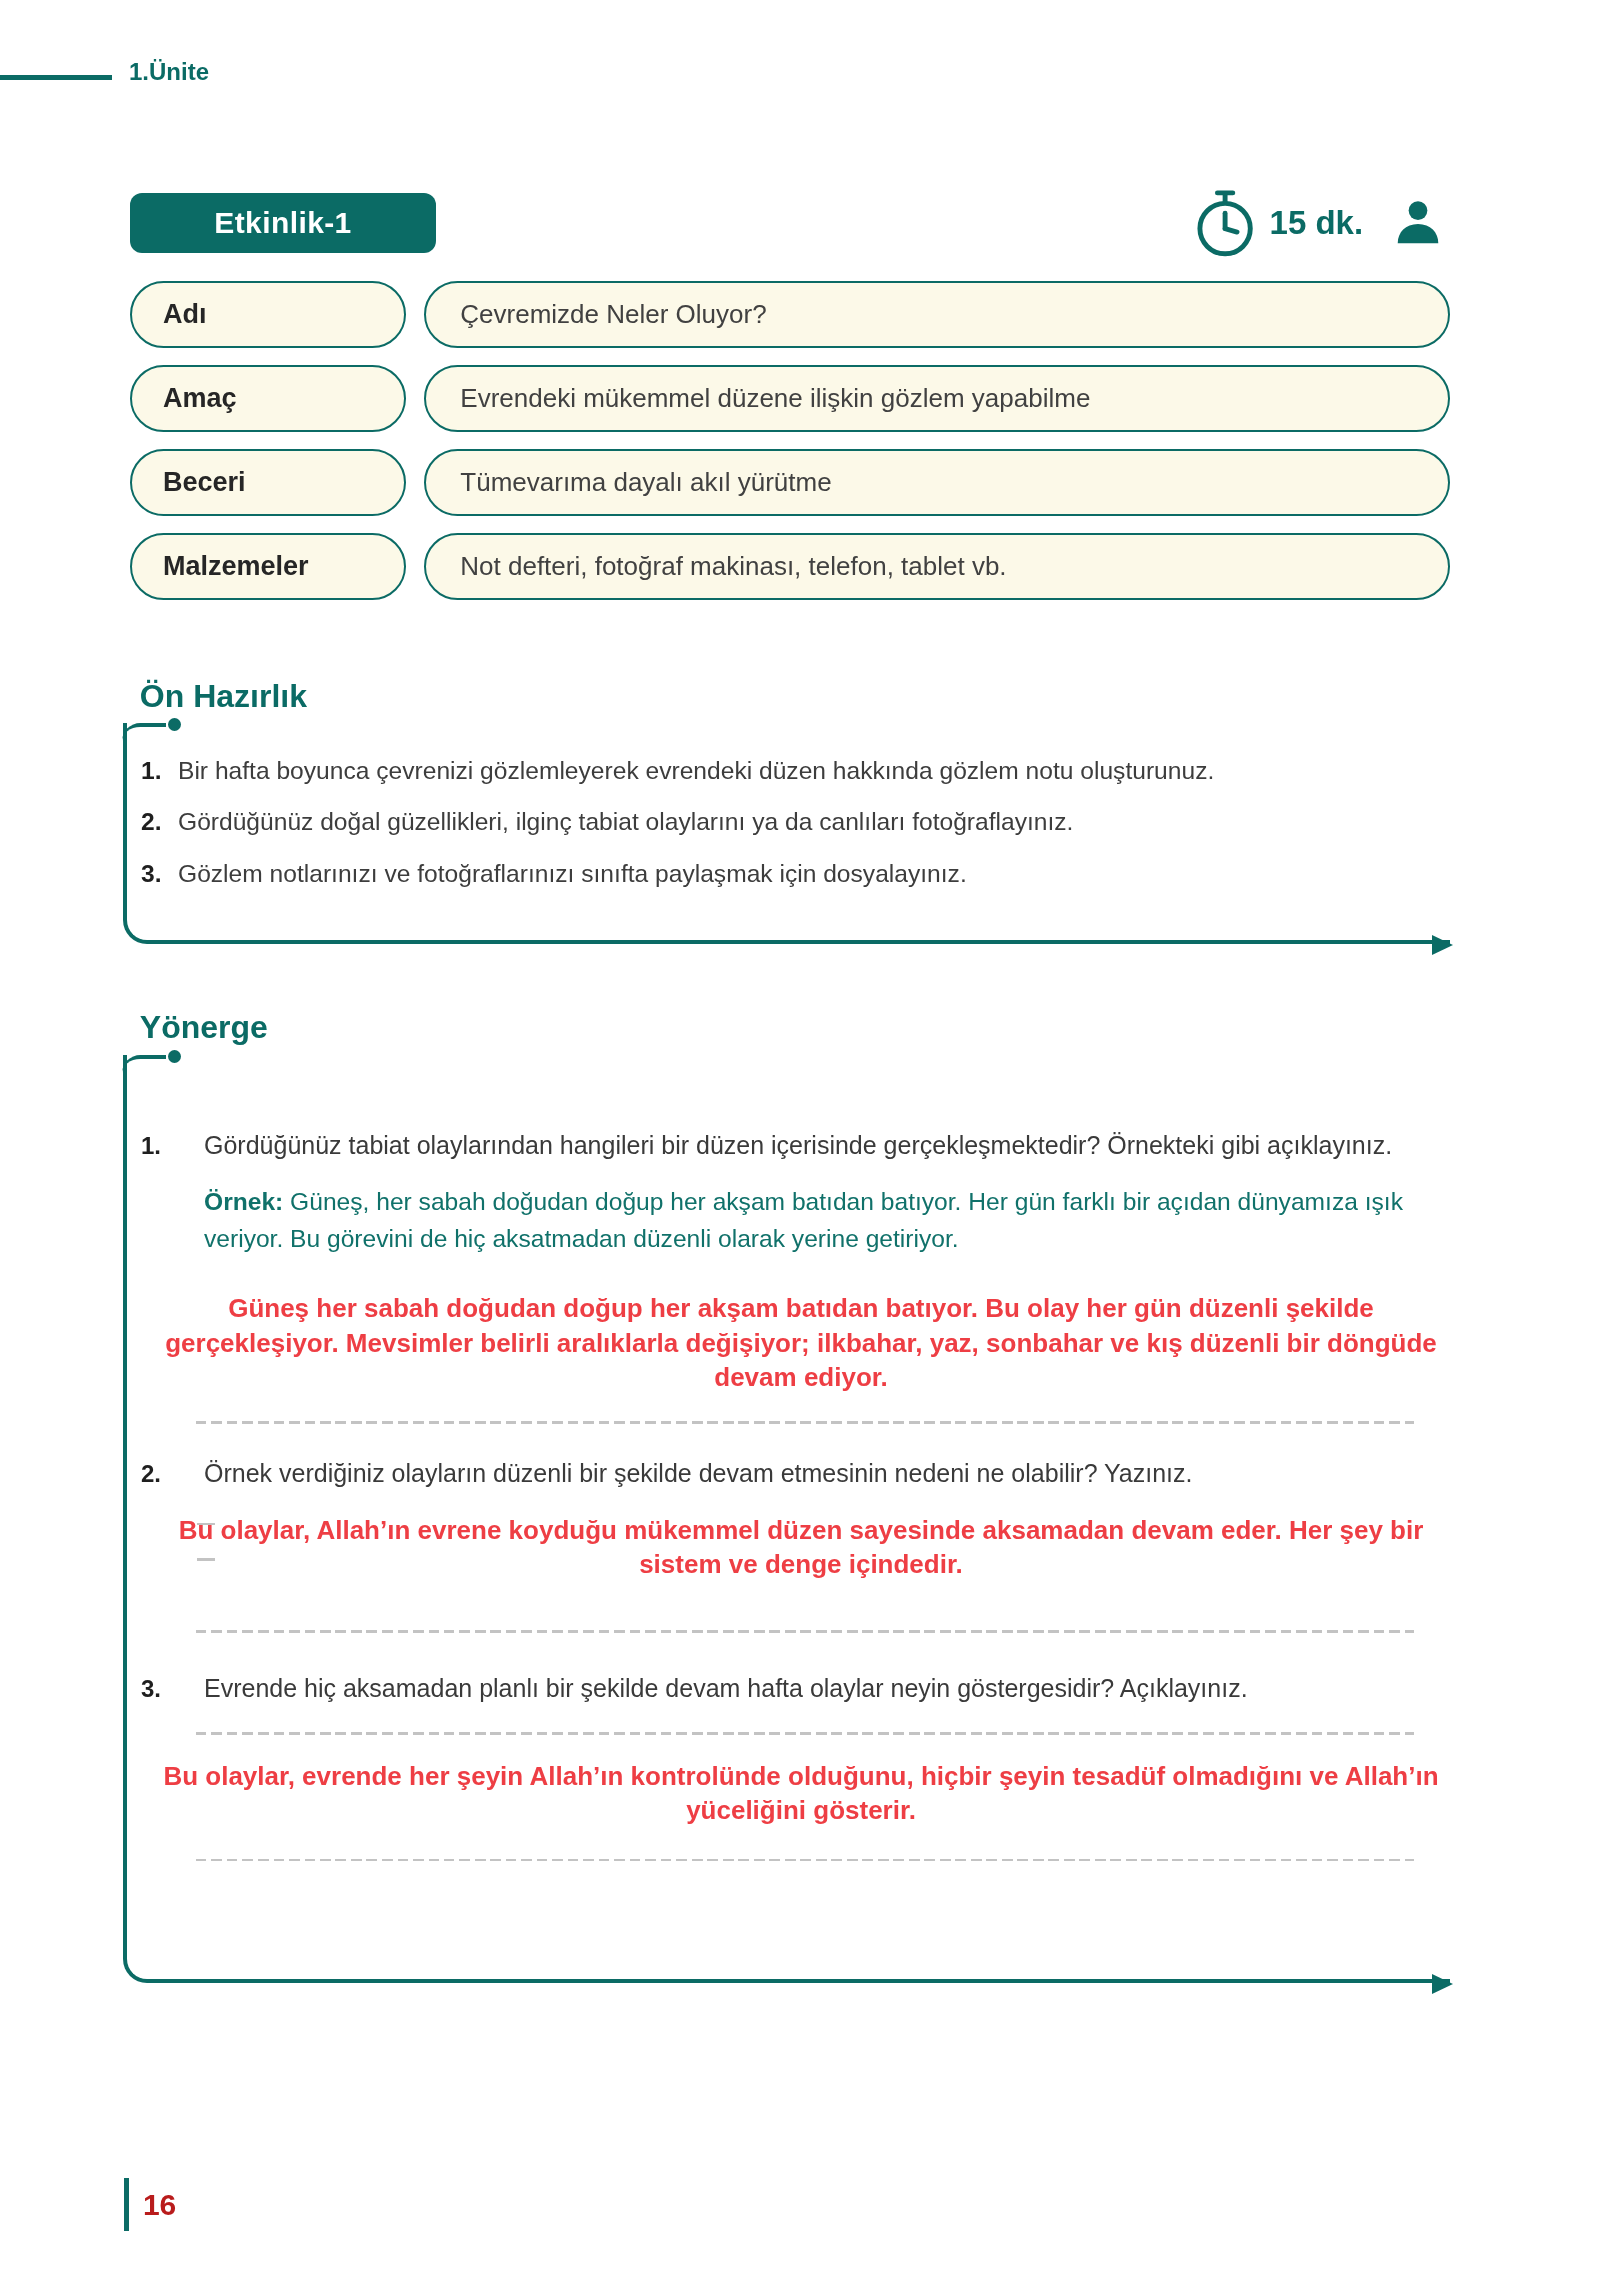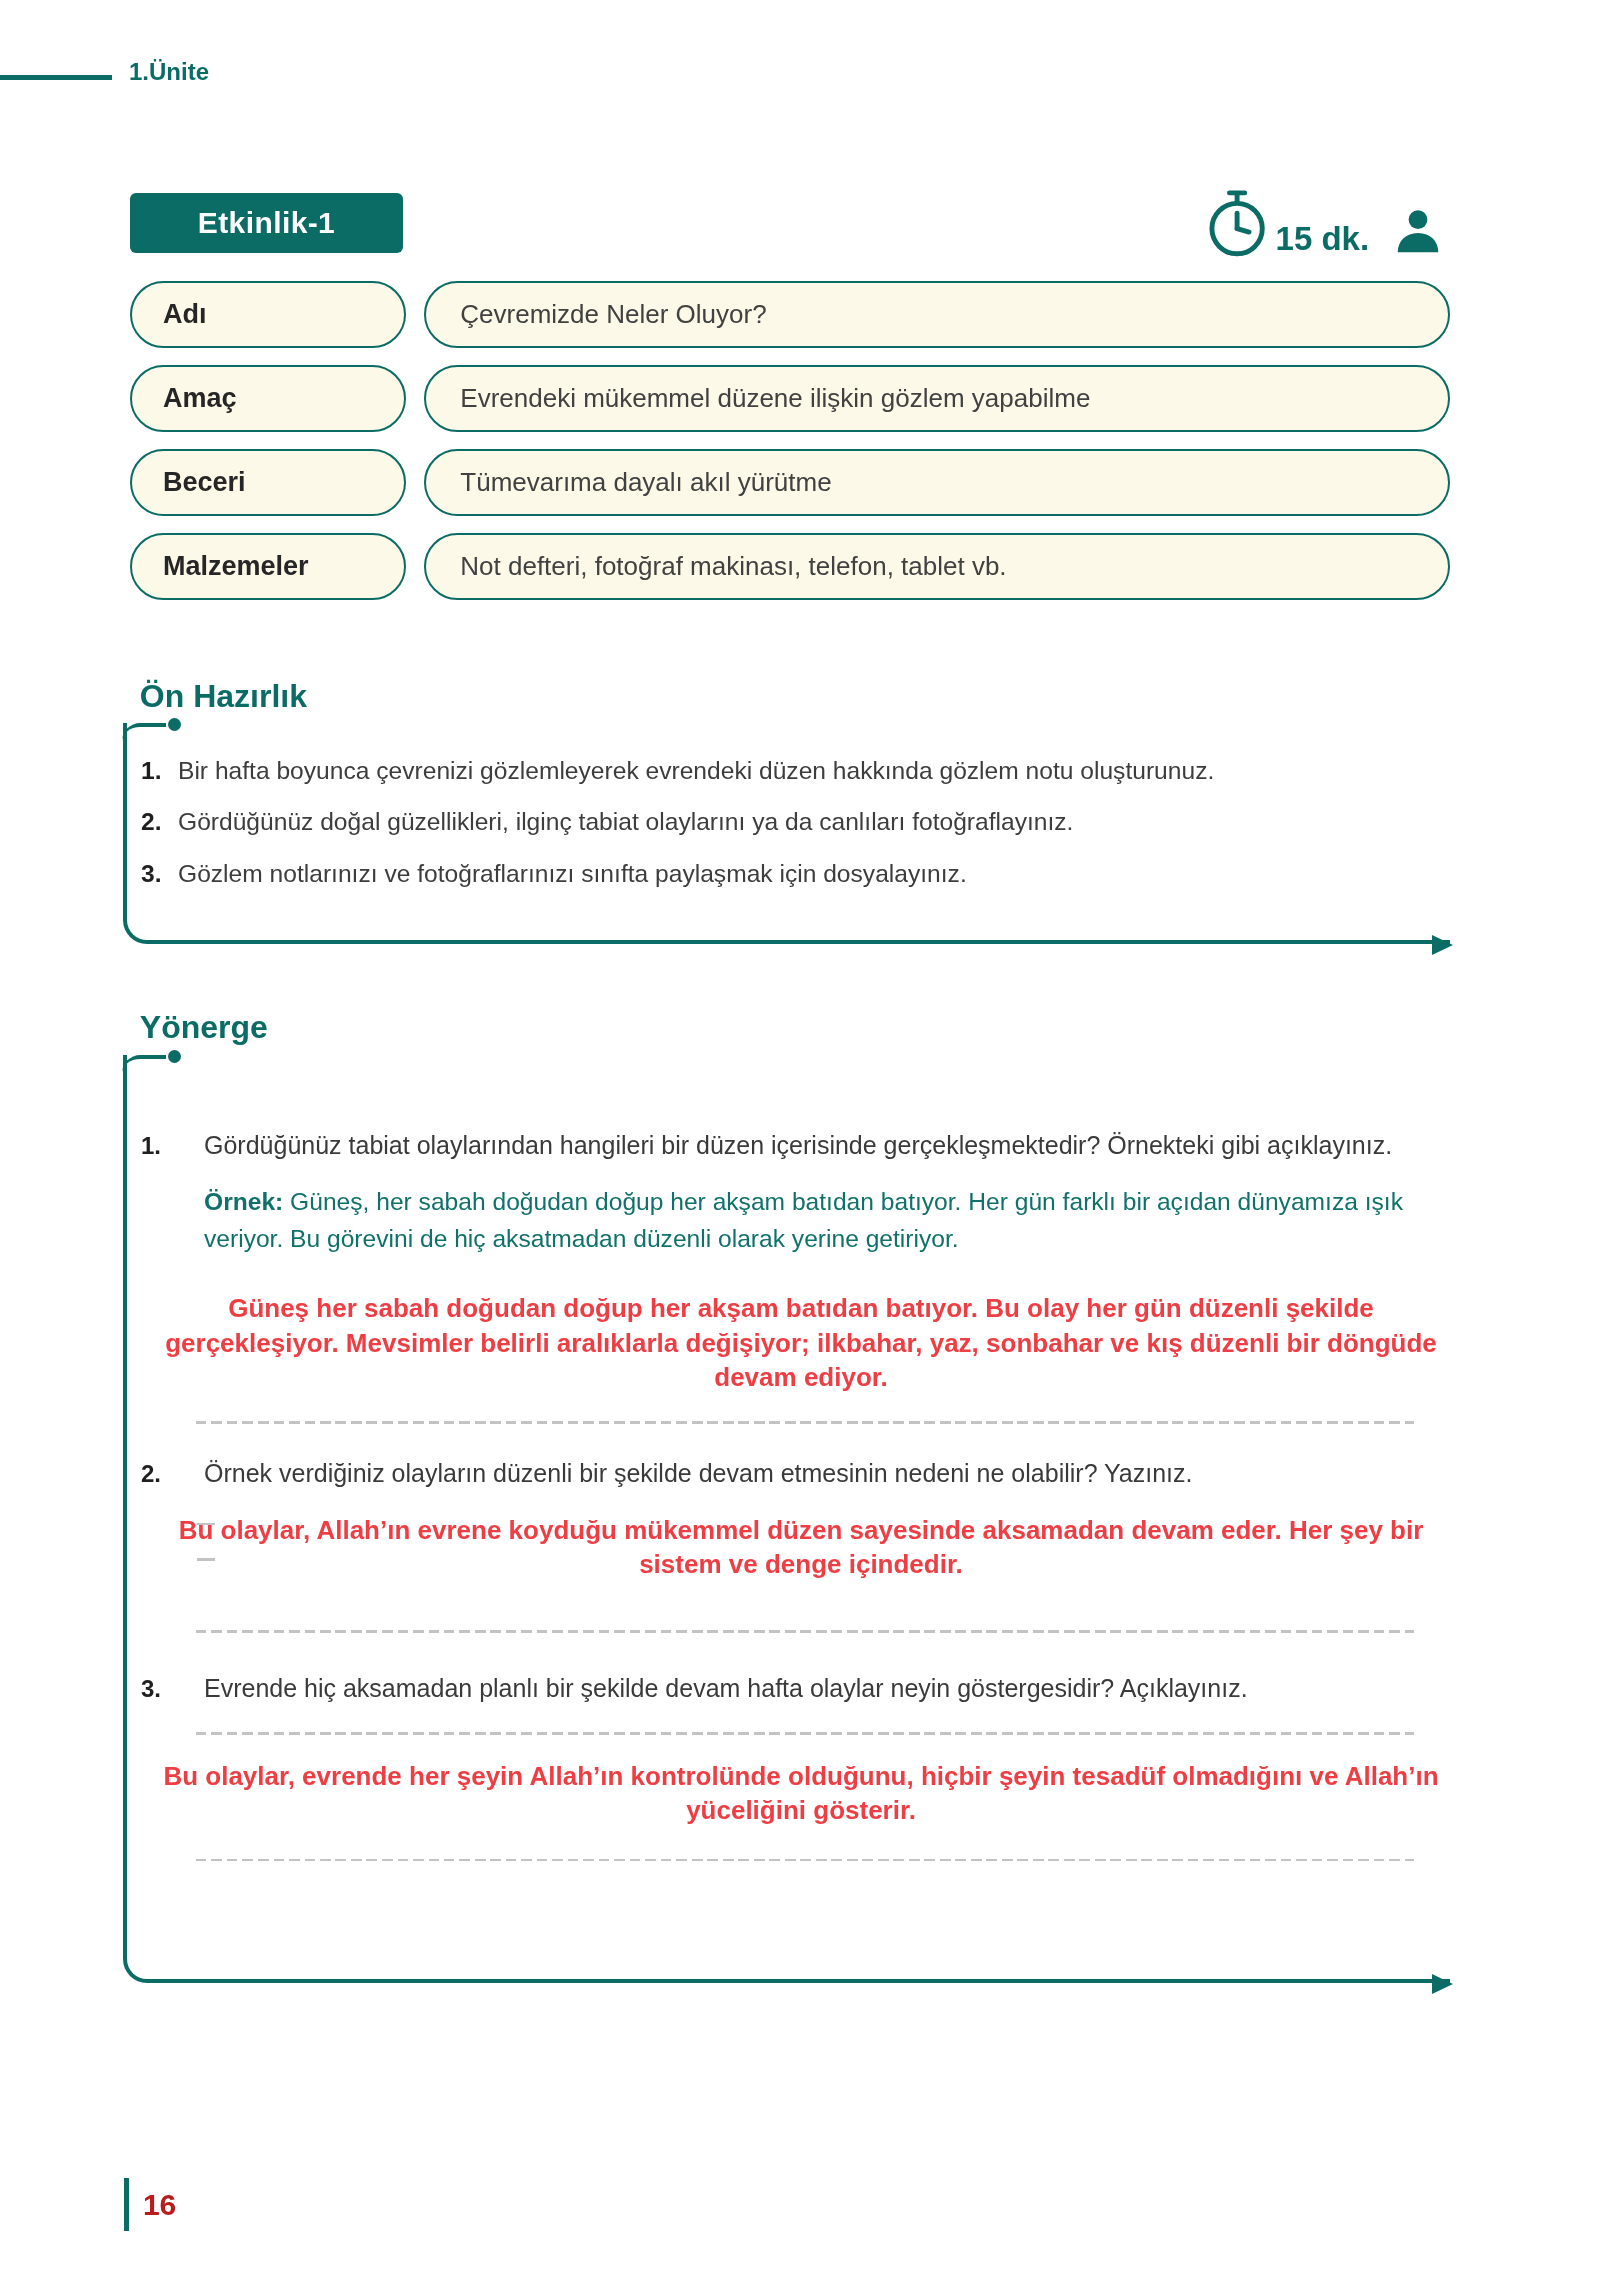--- a/index.html
+++ b/index.html
@@ -17,22 +17,22 @@
 
   
   .unit-rule{position:absolute;left:0;top:75px;width:112px;height:4.9px;background:var(--teal);}
   .unit-label{position:absolute;left:129px;top:58px;font-size:24px;font-weight:bold;color:var(--teal);}
 
   
   .content{position:absolute;left:130px;top:188px;width:1320px;}
 
   
   .activity-header{display:flex;align-items:center;justify-content:space-between;margin-bottom:22.5px;}
-  .badge{width:273px;height:60px;background:var(--teal);border-radius:6px;display:flex;align-items:center;justify-content:center;color:#fff;font-size:30px;font-weight:bold;letter-spacing:0.4px;}
-  .timer-group{display:flex;align-items:flex-end;gap:5px;margin-right:5.6px;}
+  .badge{width:306px;height:60px;background:var(--teal);border-radius:12px;display:flex;align-items:center;justify-content:center;color:#fff;font-size:30px;font-weight:bold;letter-spacing:0.4px;}
+  .timer-group{display:flex;align-items:center;gap:11px;margin-right:5.6px;}
   .duration{font-size:33px;font-weight:bold;color:var(--teal);margin-right:18.3px;}
 
   
   .info-row{display:flex;gap:18.3px;margin-bottom:17px;}
   .pill{background:var(--cream);border:2.1px solid var(--teal);border-radius:34px;height:67px;display:flex;align-items:center;}
   .pill.label{width:276px;padding-left:31px;font-size:27px;font-weight:bold;color:#262626;flex:none;}
   .pill.value{flex:1;padding-left:34px;padding-right:21px;font-size:26px;color:#414141;}
 
   
   .section-heading{font-size:32px;font-weight:bold;color:var(--teal);margin:65px 0 8.4px 9.8px;}

